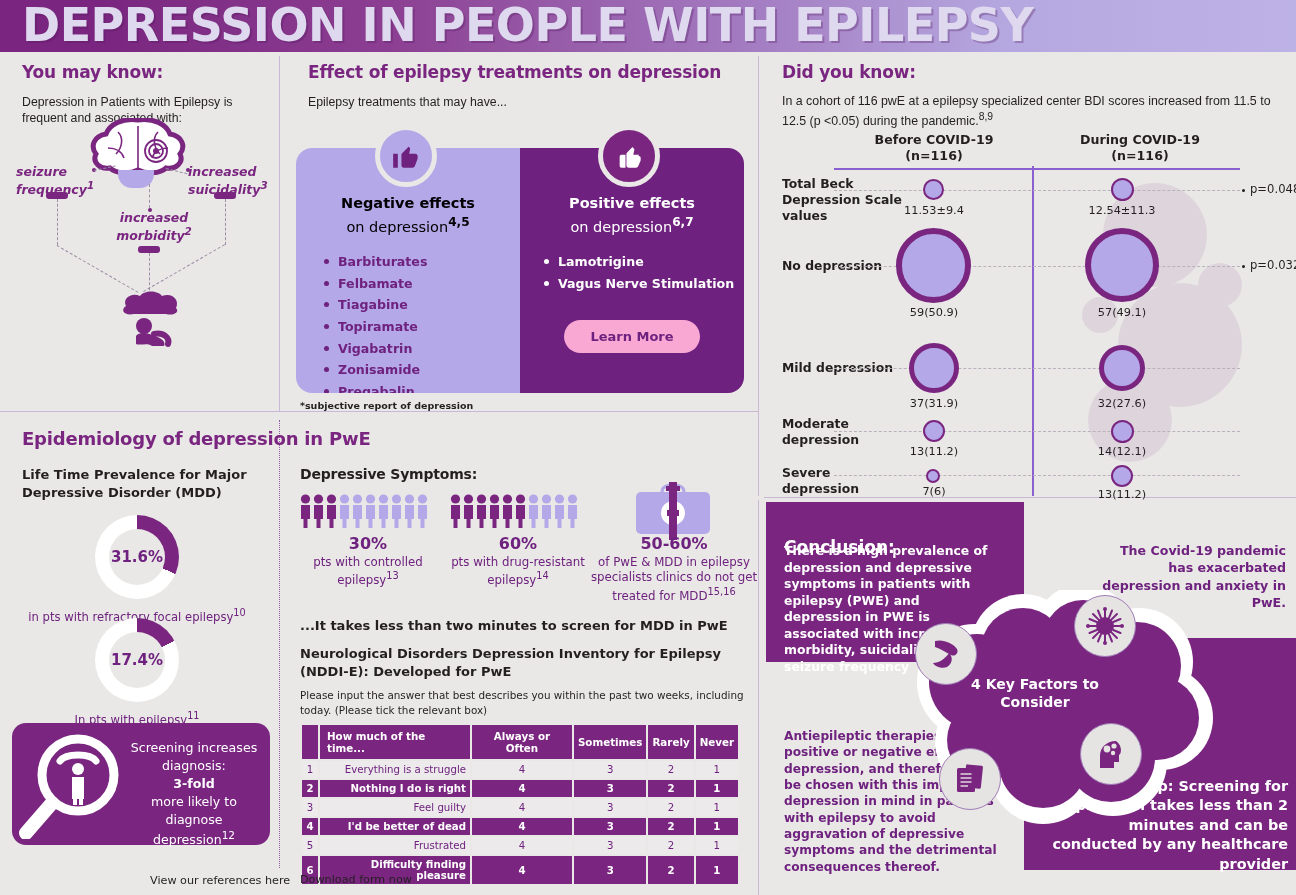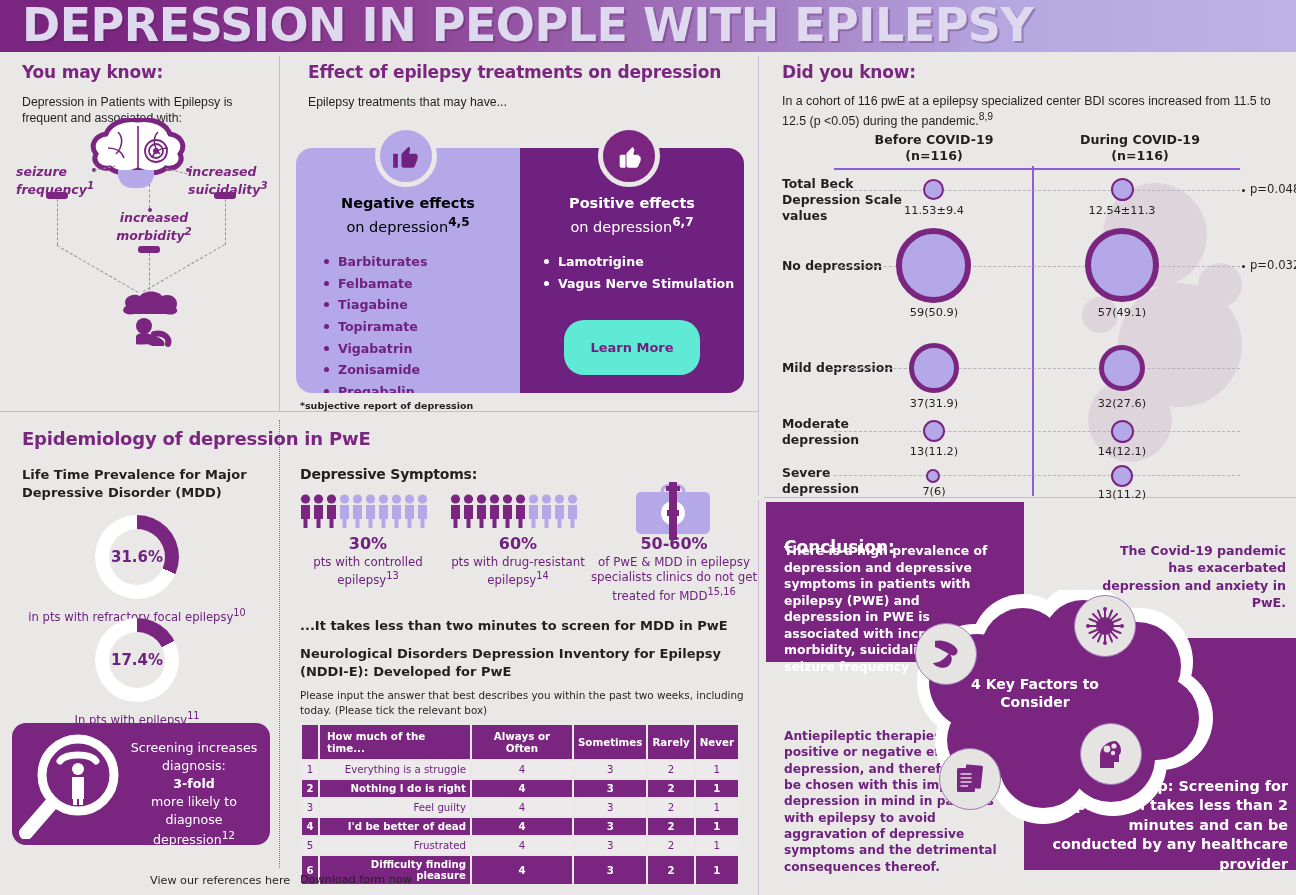--- a/index.html
+++ b/index.html
@@ -62,22 +62,22 @@
   .tb-left .tb-title { color:#000000; }
   .tb-right .tb-title { color:#ffffff; }
   .tb-title .thin { font-weight:400; }
   .tb-list { list-style:none; margin-top:14px; padding-left:28px; }
   .tb-list li { font-size:12.6px; line-height:1.72; font-weight:700; font-family:"DejaVu Sans", sans-serif; position:relative; padding-left:14px; }
   .tb-left .tb-list li { color:#6e217e; }
   .tb-right .tb-list { padding-left:24px; }
   .tb-right .tb-list li { color:#ffffff; }
   .tb-list li:before { content:""; position:absolute; left:0; top:8px; width:5px; height:5px; border-radius:50%; background:currentColor; }
   .learn {
-    display:block; margin:26px auto 0; background:#5eead4; color:#6e217e;
-    border:none; border-radius:20px; padding:20px 26px; font-size:13px; font-weight:700;
+    display:block; margin:26px auto 0; background:#f9a8d4; color:#6e217e;
+    border:none; border-radius:20px; padding:9px 26px; font-size:13px; font-weight:700;
     font-family:"DejaVu Sans", sans-serif; cursor:pointer;
   }
   .circ-icon {
     position:absolute; border-radius:50%; background:#b5a8e8;
     display:flex; align-items:center; justify-content:center;
     border:5px solid #e9e8e6;
   }
   .footnote { position:absolute; font-size:9.5px; font-weight:700; color:#231f20; font-family:"DejaVu Sans", sans-serif; }
 
   

